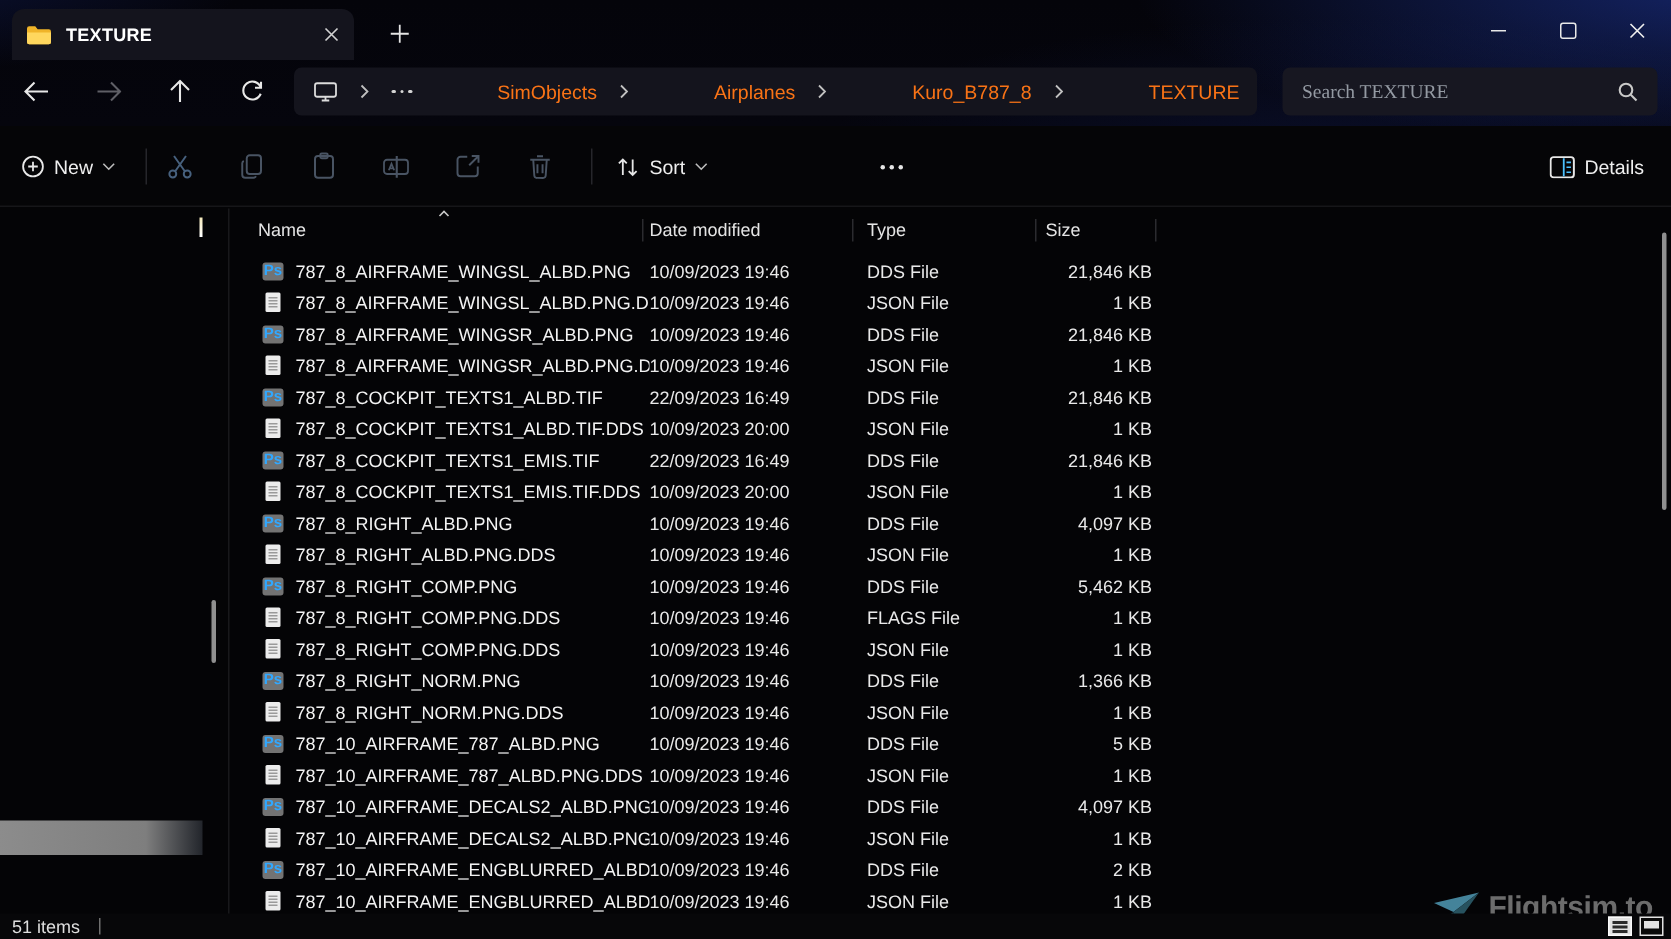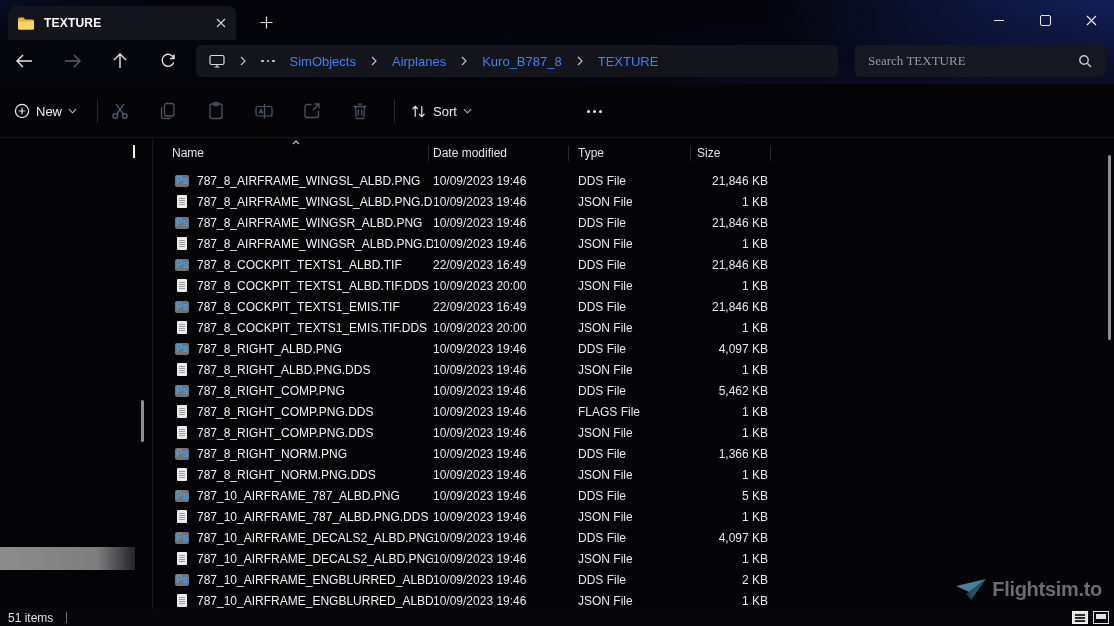--- a/index.html
+++ b/index.html
@@ -18,21 +18,21 @@
   .icon-btn{display:flex;align-items:center;justify-content:center;}
   .newtab{position:absolute;left:252px;top:8px;width:28px;height:28px;}
   .win-controls{position:absolute;right:0;top:0;height:40px;display:flex;}
   .win-btn{width:46px;height:40px;display:flex;align-items:center;justify-content:center;}
   .min-glyph{width:10px;height:1px;background:#e8e8e8;}
   .max-glyph{width:9px;height:9px;border:1px solid #e8e8e8;border-radius:2px;}
   
   .nav-btn{position:absolute;top:49px;width:24px;height:24px;display:flex;align-items:center;justify-content:center;}
   .addressbar{position:absolute;left:196px;top:45px;width:642px;height:32px;background:#14141d;
     border-radius:5px;display:flex;align-items:center;padding:0 13px;box-sizing:border-box;gap:15px;}
-  .crumb{font-size:13px;color:#3b82f6;white-space:nowrap;}
+  .crumb{font-size:13px;color:#f97316;white-space:nowrap;margin-left:42px;}
   .searchbox{position:absolute;left:855px;top:45px;width:250px;height:32px;background:#171721;
     border-radius:5px;display:flex;align-items:center;justify-content:space-between;
     padding:0 13px;box-sizing:border-box;font-family:Liberation Serif, serif;}
   .search-ph{font-size:13px;color:#949aa3;}
   
   .toolbar{position:absolute;top:84px;left:0;width:1114px;height:54px;background:#050507;
     border-bottom:1px solid #161619;box-sizing:border-box;}
   .tb-sep{position:absolute;top:15px;width:1px;height:24px;background:#26262b;}
   .tb-group{position:absolute;top:0;height:54px;display:flex;align-items:center;gap:6px;}
   .tb-label{font-size:13px;color:#efefef;}
@@ -70,21 +70,21 @@
     display:flex;align-items:center;font-size:12px;color:#dedede;z-index:5;}
   .status-count{margin-left:8px;}
   .status-sep{margin-left:13px;width:1px;height:11px;background:#6f6f6f;}
   .view-toggles{margin-left:auto;margin-right:5px;display:flex;gap:5px;align-items:center;}
   .vt-details{width:16px;height:13px;background:#e2e2e2;border:1px solid #fafafa;box-sizing:border-box;position:relative;}
   .vt-details::before{content:"";position:absolute;left:2px;right:2px;top:2px;height:1.5px;background:#2b2b2b;
     box-shadow:0 3px 0 #2b2b2b,0 6px 0 #2b2b2b;}
   .vt-thumbs{width:16px;height:13px;border:1.5px solid #e2e2e2;box-sizing:border-box;position:relative;background:#0a0a0a;}
   .vt-thumbs::before{content:"";position:absolute;left:2px;right:2px;top:2px;height:5px;background:#e2e2e2;}
   
-  .watermark{position:absolute;right:12px;bottom:24px;display:flex;align-items:center;gap:5px;z-index:4;}
+  .watermark{position:absolute;right:12px;bottom:8px;display:flex;align-items:center;gap:5px;z-index:4;}
   .wm-text{font-size:20px;font-weight:700;color:#6c6c6c;letter-spacing:-.3px;}
 </style>
 </head>
 <body>
 
 <div class="screen">
 
   <div class="chrome">
 
     <div class="tab">
@@ -268,20 +268,30 @@
       </span>
     </div>
 
 
     <span class="tb-icon-btn dots" style="left:584px">
         <i></i>
         <i></i>
         <i></i>
       </span>
 
+    <div class="tb-group" style="right:18px">
+      <span class="icon-btn">
+        <svg width="17" height="15" viewBox="0 0 17 15">
+            <rect x="0.75" y="0.75" width="15.5" height="13.5" rx="2" fill="none" stroke="#e8e8e8" stroke-width="1.3"></rect>
+            <path d="M9.5 1.5 V13.5" stroke="#4cc2ff" stroke-width="1.2"></path>
+            <path d="M11.3 4.2 h3 M11.3 7.5 h3 M11.3 10.8 h3" stroke="#4cc2ff" stroke-width="1.1"></path>
+          </svg>
+      </span>
+      <span class="tb-label">Details</span>
+    </div>
   </div>
 
   <div class="side-divider"></div>
   <div class="cursor-mark"></div>
   <div class="side-thumb"></div>
   <div class="side-ghost"></div>
 
   <div class="colheaders">
     <span class="h" style="left:20px">Name</span>
     <span class="sort-caret icon-btn">

